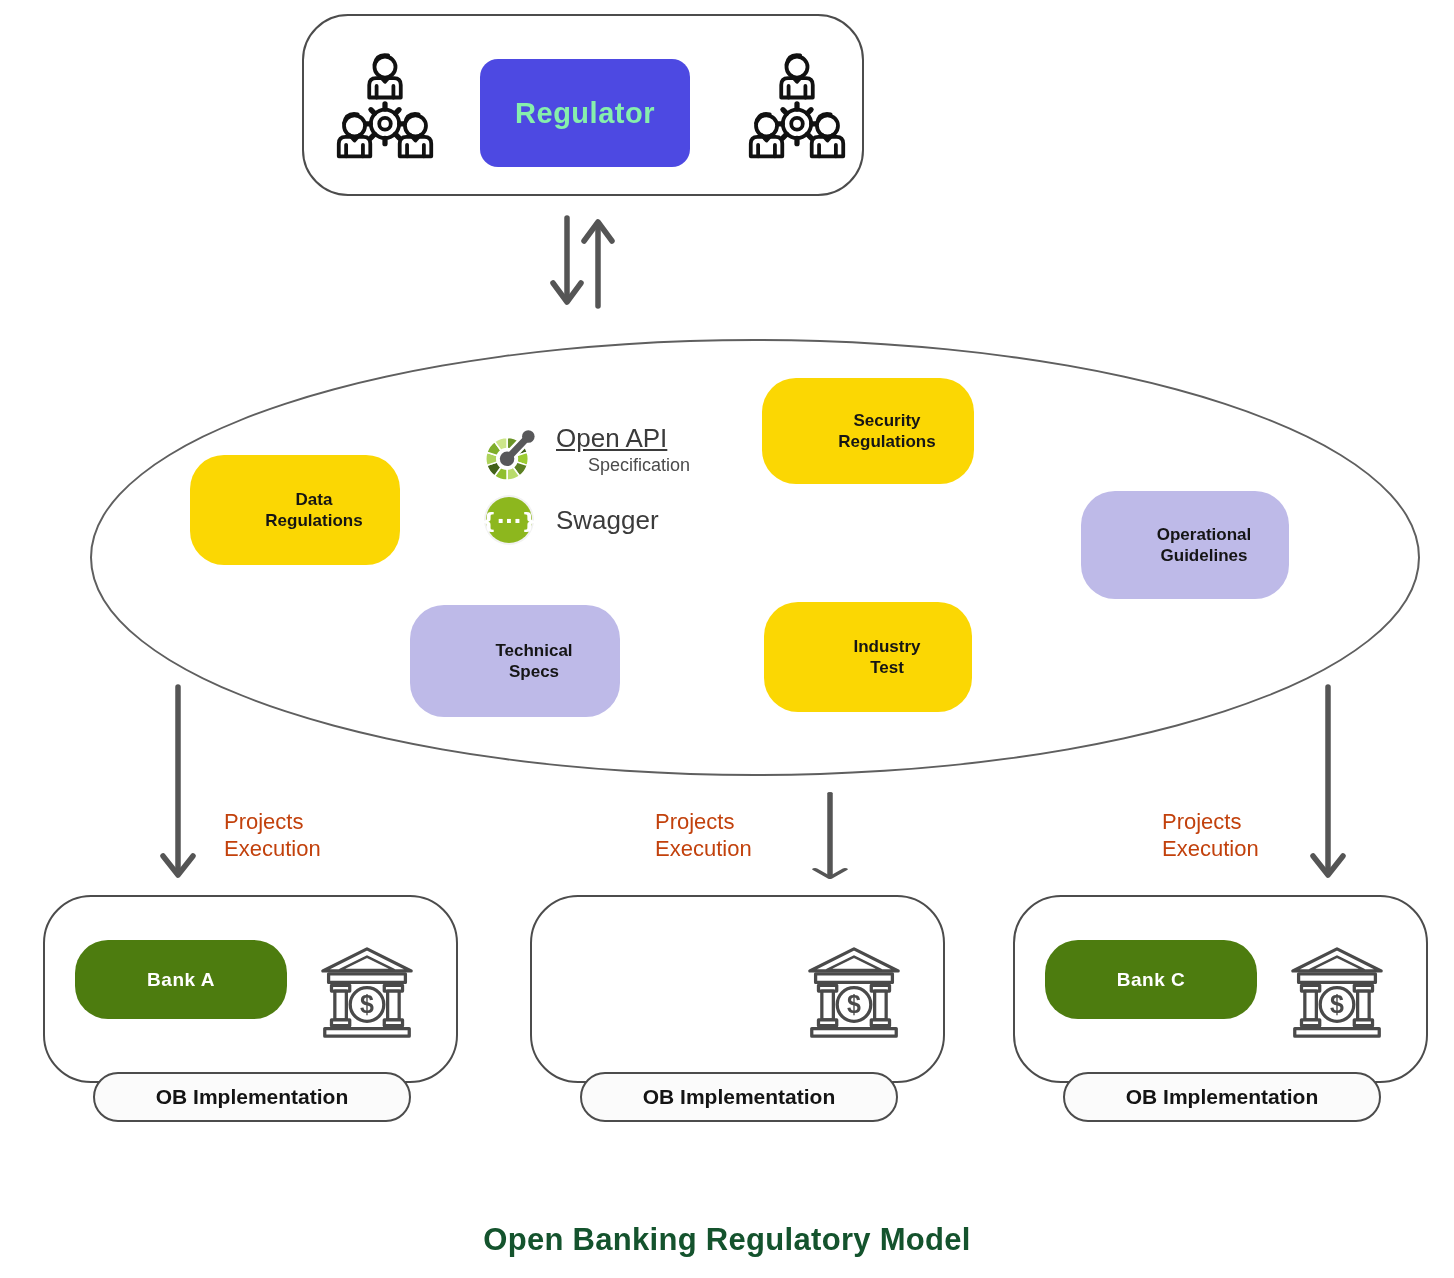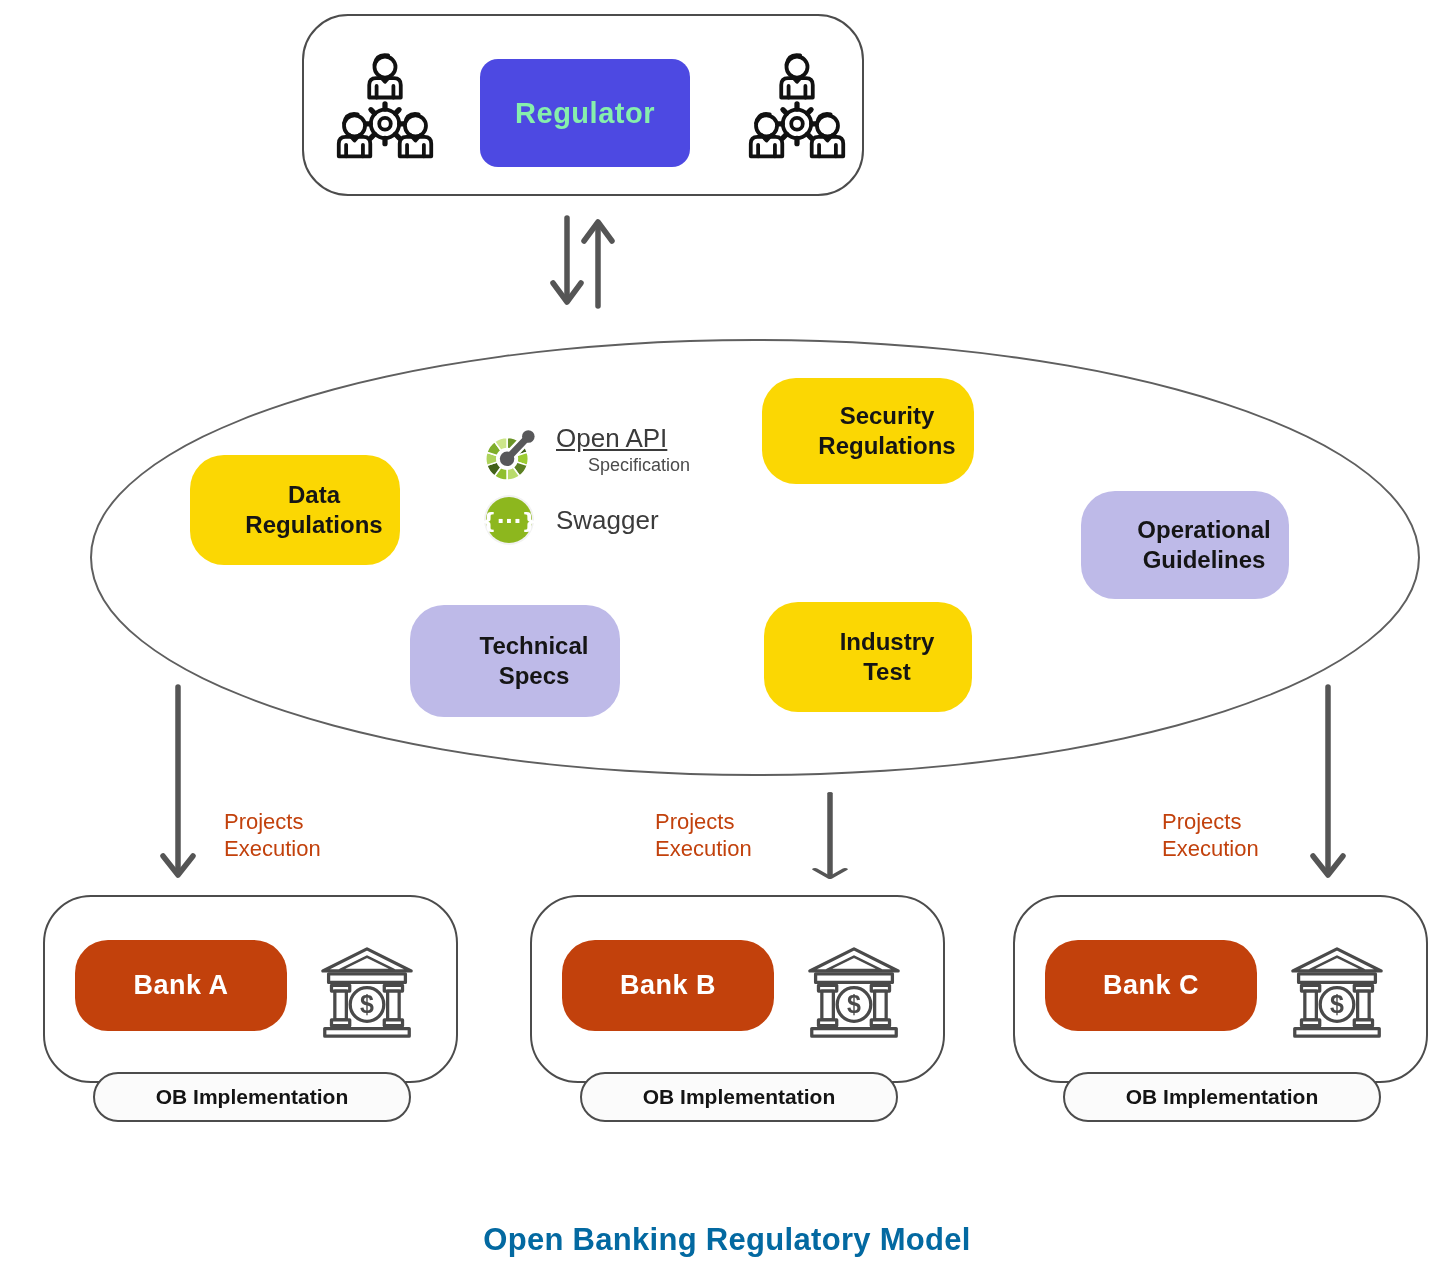--- a/index.html
+++ b/index.html
@@ -36,21 +36,21 @@
   .exchange-arrows { left: 540px; top: 214px; width: 84px; height: 96px; }
 
   
   .ecosystem-ellipse {
     left: 90px; top: 339px; width: 1330px; height: 437px;
     border: 2px solid #5f5f5f; border-radius: 50%;
     background: #ffffff;
   }
   .pill {
     display: flex; align-items: center; justify-content: center;
-    text-align: center; font-weight: 700; font-size: 24px;
+    text-align: center; font-weight: 700; font-size: 17px;
     line-height: 1.25; color: #151515; border-radius: 34px;
     white-space: pre-line;
     padding-left: 38px;
   }
   .pill-data        { left: 190px;  top: 455px; width: 210px; height: 110px; }
   .pill-security    { left: 762px;  top: 378px; width: 212px; height: 106px; }
   .pill-operational { left: 1081px; top: 491px; width: 208px; height: 108px; }
   .pill-technical   { left: 410px;  top: 605px; width: 210px; height: 112px; }
   .pill-industry    { left: 764px;  top: 602px; width: 208px; height: 110px; }
 
@@ -80,37 +80,37 @@
   
   .bank-panel {
     top: 895px; width: 415px; height: 188px;
     border: 2.5px solid #4c4c4c; border-radius: 48px;
     background: #ffffff;
   }
   .bank-panel-a { left: 43px; }
   .bank-panel-b { left: 530px; }
   .bank-panel-c { left: 1013px; }
   .bank-button {
-    position: absolute; left: 30px; top: 43px; width: 212px; height: 91px;
-    background: #c2410c; border-radius: 33px;
+    position: absolute; left: 30px; top: 43px; width: 212px; height: 79px;
+    background: #4d7c0f; border-radius: 33px;
     display: flex; align-items: center; justify-content: center;
-    color: #ffffff; font-weight: 700; font-size: 27px; letter-spacing: .5px;
+    color: #ffffff; font-weight: 700; font-size: 19px; letter-spacing: .5px;
   }
   .bank-icon { position: absolute; left: 272px; top: 48px; width: 100px; height: 96px; }
   .ob-pill {
     position: absolute; left: 48px; top: 175px; width: 318px; height: 50px;
     background: #fbfbfb; border: 2.5px solid #4c4c4c; border-radius: 25px;
     display: flex; align-items: center; justify-content: center;
     font-weight: 700; font-size: 21px; color: #141414;
   }
 
   
   .diagram-title {
     left: 0; right: 0; top: 1222px; text-align: center;
-    font-weight: 700; font-size: 31px; color: #0369a1; letter-spacing: .3px;
+    font-weight: 700; font-size: 31px; color: #14532d; letter-spacing: .3px;
   }
 
   svg { display: block; }
 </style>
 </head>
 <body>
 
 <svg width="0" height="0" style="position:absolute" aria-hidden="true">
   <defs>
 
@@ -270,23 +270,20 @@
     <div class="bank-button">
       <span>Bank A</span>
     </div>
     <svg class="bank-icon" viewBox="0 0 104 100">
         <use href="#sym-bank"></use>
       </svg>
     <div class="ob-pill">OB Implementation</div>
   </div>
 
   <div class="abs bank-panel bank-panel-b">
-    <div class="bank-button">
-      <span>Bank B</span>
-    </div>
     <svg class="bank-icon" viewBox="0 0 104 100">
         <use href="#sym-bank"></use>
       </svg>
     <div class="ob-pill">OB Implementation</div>
   </div>
 
   <div class="abs bank-panel bank-panel-c">
     <div class="bank-button">
       <span>Bank C</span>
     </div>

